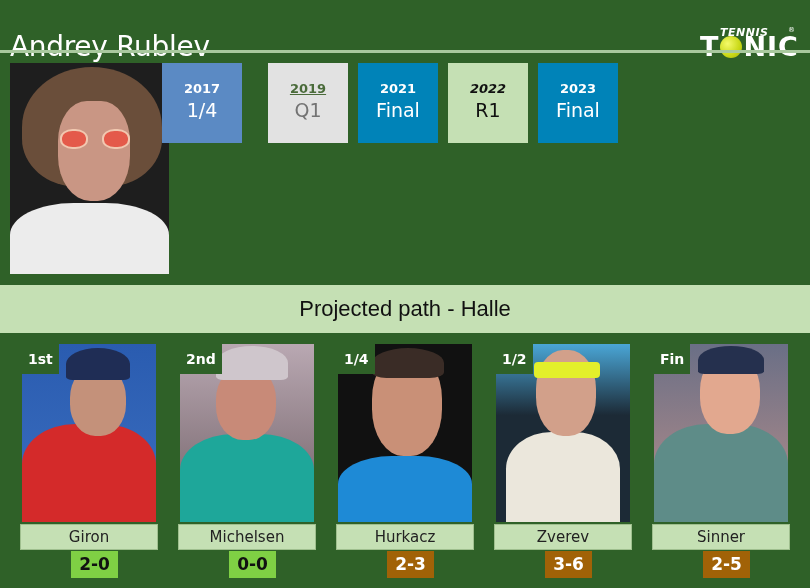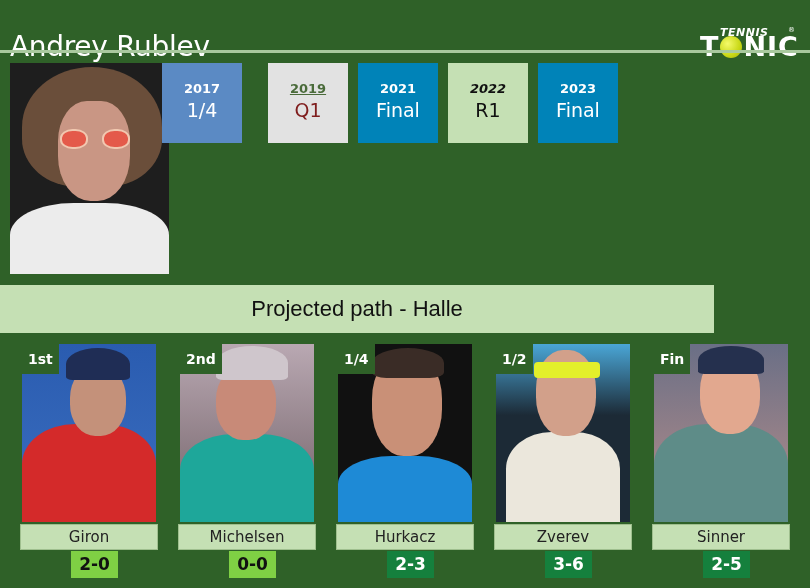--- a/index.html
+++ b/index.html
@@ -66,21 +66,21 @@
   }
 
   .year-box {
     position: absolute; top: 63px; width: 80px; height: 80px;
     text-align: center;
   }
   .year-box .yr { margin-top: 18px; font-size: 13px; font-weight: bold; }
   .year-box .res { margin-top: 3px; font-size: 19px; }
 
   .path-banner {
-    position: absolute; left: 0; top: 285px; width: 714px; height: 48px;
+    position: absolute; left: 0; top: 285px; width: 810px; height: 48px;
     background: #c5e0b4; text-align: center;
   }
   .path-banner span {
     display: inline-block; margin-top: 11px; font-size: 22px; color: #111;
     font-family: "Liberation Sans", sans-serif;
   }
 
   .opp {
     position: absolute; top: 344px; width: 140px; height: 240px;
   }
@@ -96,21 +96,21 @@
   .opp .name {
     position: absolute; left: 0; top: 180px; width: 138px; height: 26px;
     background: #c5e0b4; border: 1px solid #9fbf8e;
     text-align: center; font-size: 15px; line-height: 24px; color: #222;
   }
   .opp .score {
     position: absolute; left: 51px; top: 207px; width: 47px; height: 27px;
     text-align: center; font-weight: bold; font-size: 17px; line-height: 27px;
   }
   .score.win { background: #7fd044; color: #111; }
-  .score.loss { background: #15803d; color: #fff; }
+  .score.loss { background: #a16207; color: #fff; }
 
   
   .ph-bg { position: absolute; inset: 0; }
   .ph-head { position: absolute; border-radius: 45%; }
   .ph-cap { position: absolute; border-radius: 50% 50% 10% 10%; }
   .ph-body { position: absolute; border-radius: 40% 40% 0 0; }
 </style>
 </head>
 <body>
 
@@ -135,21 +135,21 @@
   <div class="glasses-r"></div>
   <div class="shirt"></div>
 </div>
 
 <div class="year-box" style="left: 162px; background: rgb(91, 138, 196);">
   <div class="yr" style="color: rgb(255, 255, 255);">2017</div>
   <div class="res" style="color: rgb(255, 255, 255);">1/4</div>
 </div>
 <div class="year-box" style="left: 268px; background: rgb(226, 226, 226);">
   <div class="yr" style="color: rgb(74, 107, 58); text-decoration: underline;">2019</div>
-  <div class="res" style="color: #7f1d1d;">Q1</div>
+  <div class="res" style="color: #737373;">Q1</div>
 </div>
 <div class="year-box" style="left: 358px; background: rgb(0, 131, 184);">
   <div class="yr" style="color: rgb(255, 255, 255);">2021</div>
   <div class="res" style="color: rgb(255, 255, 255);">Final</div>
 </div>
 <div class="year-box" style="left: 448px; background: rgb(197, 224, 180);">
   <div class="yr" style="color: rgb(17, 17, 17); font-style: italic;">2022</div>
   <div class="res" style="color: rgb(17, 17, 17);">R1</div>
 </div>
 <div class="year-box" style="left: 538px; background: rgb(0, 131, 184);">

